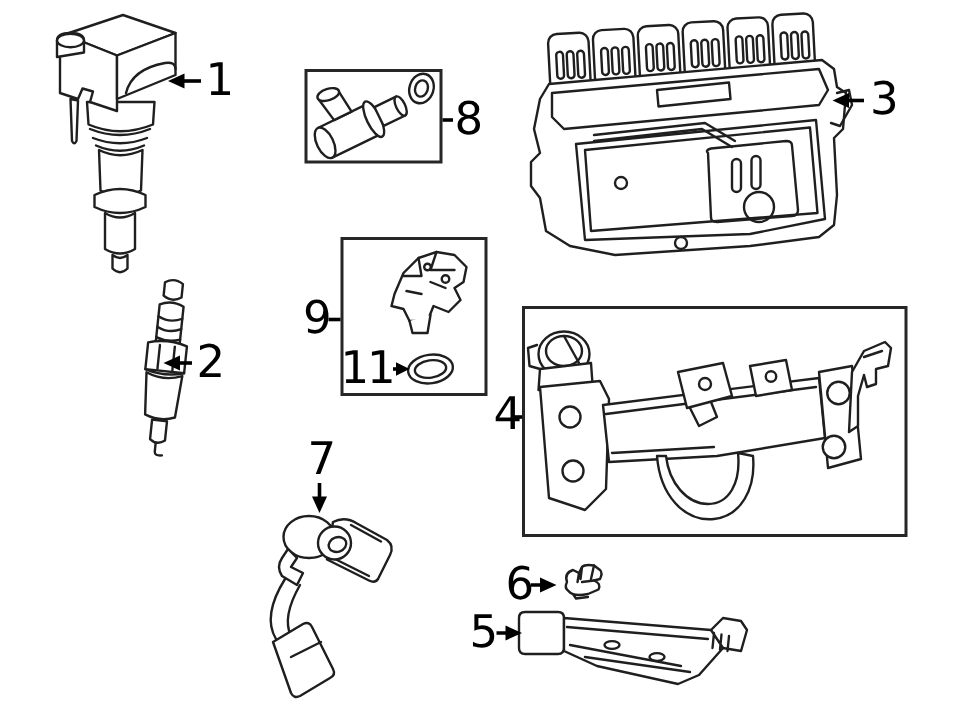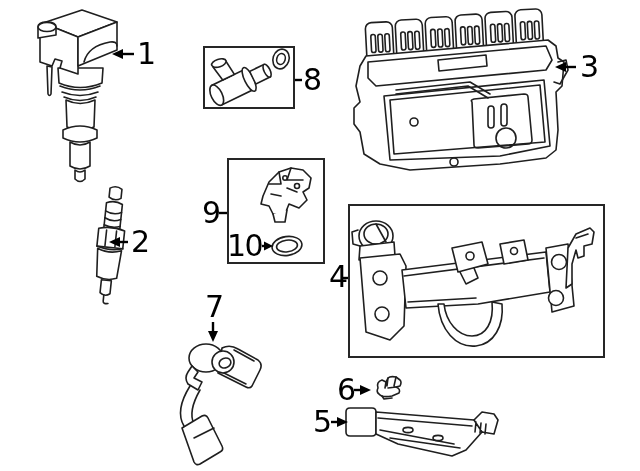--- a/index.html
+++ b/index.html
@@ -225,15 +225,15 @@
 
   <div class="callout" style="left:137px;top:39px">1</div>
   <div class="callout" style="left:131px;top:227px">2</div>
   <div class="callout" style="left:580px;top:52px">3</div>
   <div class="callout" style="left:329px;top:262px">4</div>
   <div class="callout" style="left:313px;top:407px">5</div>
   <div class="callout" style="left:337px;top:375px">6</div>
   <div class="callout" style="left:205px;top:292px">7</div>
   <div class="callout" style="left:303px;top:65px">8</div>
   <div class="callout" style="left:202px;top:198px">9</div>
-  <div class="callout" style="left:227px;top:231px">10</div>
+  <div class="callout" style="left:227px;top:231px">11</div>
 
 </div>
 
 </body></html>

